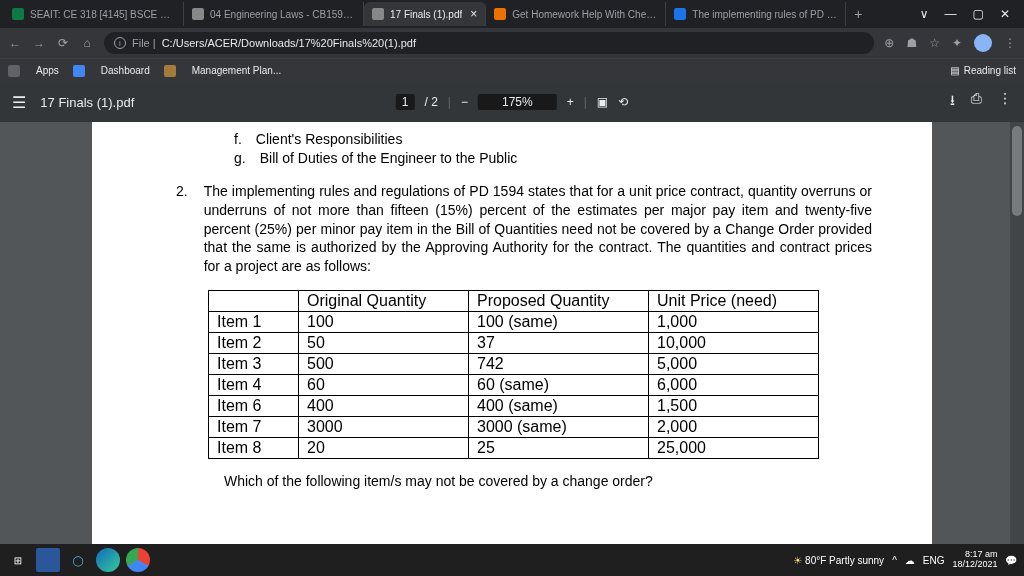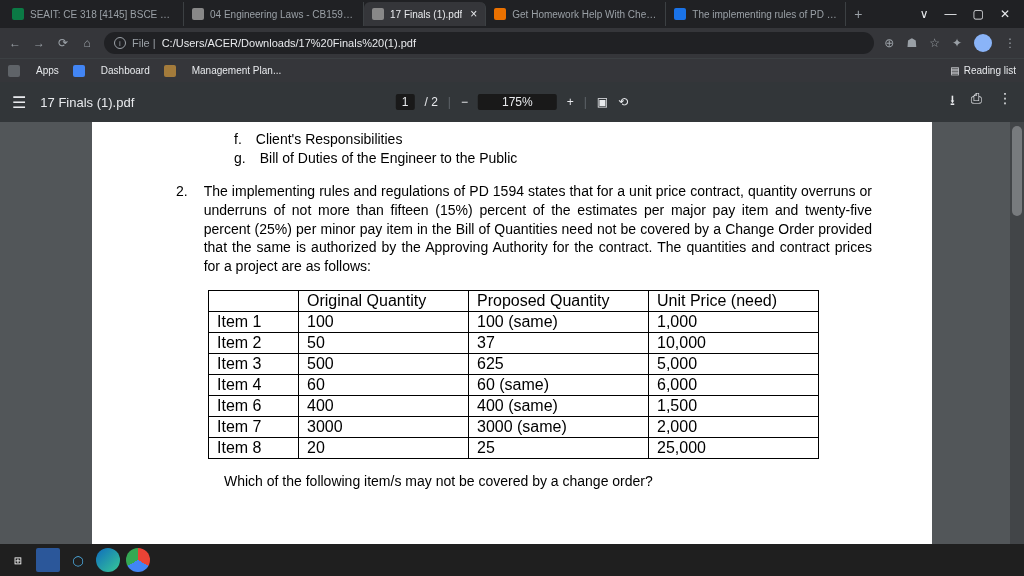--- a/index.html
+++ b/index.html
@@ -173,21 +173,21 @@
           </tr>
           <tr>
             <td class="c0">Item 2</td>
             <td class="c1">50</td>
             <td class="c2">37</td>
             <td class="c3">10,000</td>
           </tr>
           <tr>
             <td class="c0">Item 3</td>
             <td class="c1">500</td>
-            <td class="c2">625</td>
+            <td class="c2">742</td>
             <td class="c3">5,000</td>
           </tr>
           <tr>
             <td class="c0">Item 4</td>
             <td class="c1">60</td>
             <td class="c2">60 (same)</td>
             <td class="c3">6,000</td>
           </tr>
           <tr>
             <td class="c0">Item 6</td>
@@ -215,13 +215,24 @@
       <div class="thumb"></div>
     </div>
 </div>
 
 <div class="taskbar">
   <div class="tb-ico">⊞</div>
   <div class="tb-ico" style="background:#2b579a"></div>
   <div class="tb-ico" style="color:#54c1ff">◯</div>
   <div class="tb-ico" style="background:linear-gradient(135deg,#0f6cbd,#37c997);border-radius:50%"></div>
   <div class="tb-ico" style="background:conic-gradient(#ea4335 0 120deg,#4285f4 120deg 240deg,#34a853 240deg 360deg);border-radius:50%"></div>
+  <div class="tb-right">
+    <span><span style="color:#ffd96a">☀ </span><span>80°F Partly sunny</span></span>
+    <span>^</span>
+    <span>☁</span>
+    <span>ENG</span>
+    <div class="clock">
+      <div>8:17 am</div>
+      <div>18/12/2021</div>
+    </div>
+    <span>💬</span>
+  </div>
 </div>
 
 </body></html>

